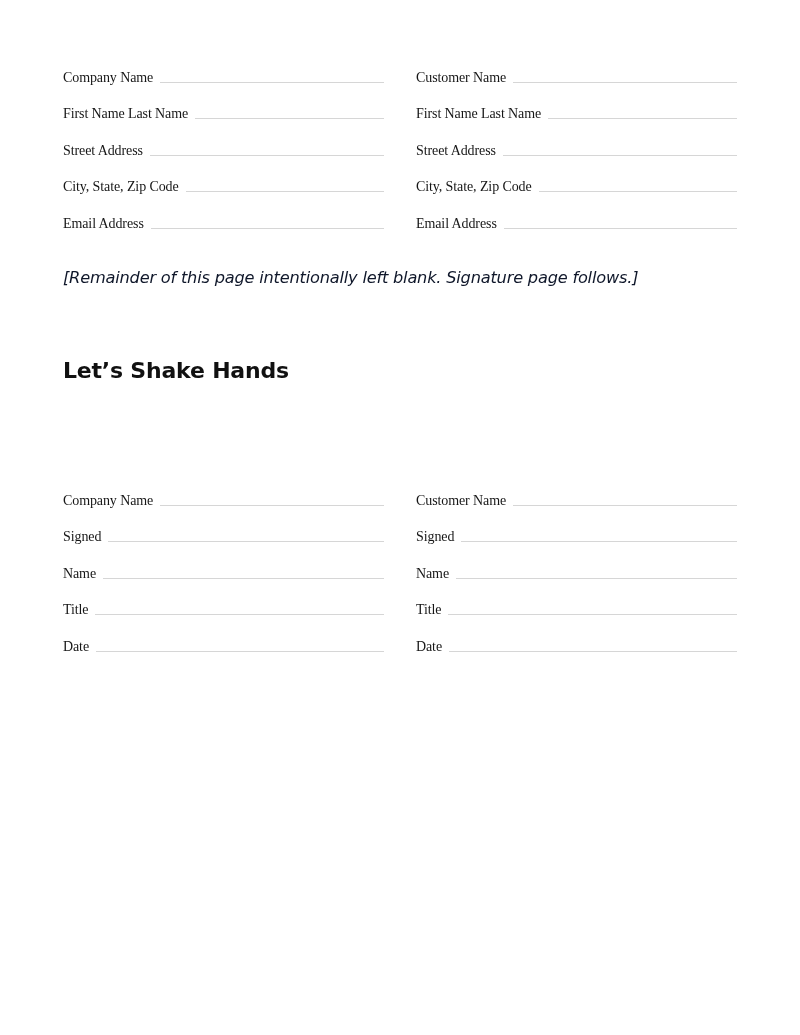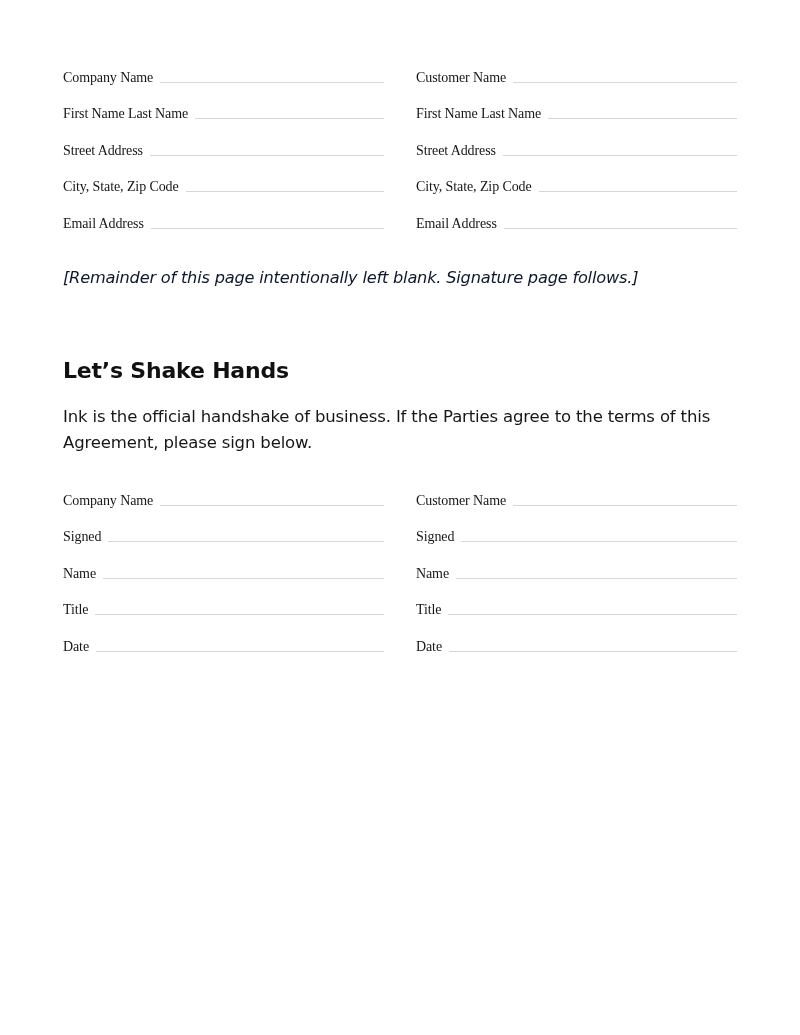--- a/index.html
+++ b/index.html
@@ -132,21 +132,20 @@
         <span class="field-label">Email Address</span>
         <span class="field-line"></span>
       </div>
     </div>
   </div>
 
   <div class="note">[Remainder of this page intentionally left blank.  Signature page follows.]</div>
 
   <div class="section-heading">Let’s Shake Hands</div>
 
-  <div class="paragraph">Ink is the official handshake of business. If the Parties agree to the terms of this Agreement, please sign below.</div>
 
   <div class="field-block" style="top:474px;">
     <div class="col">
       <div class="field-row">
         <span class="field-label">Company Name</span>
         <span class="field-line"></span>
       </div>
       <div class="field-row">
         <span class="field-label">Signed</span>
         <span class="field-line"></span>

